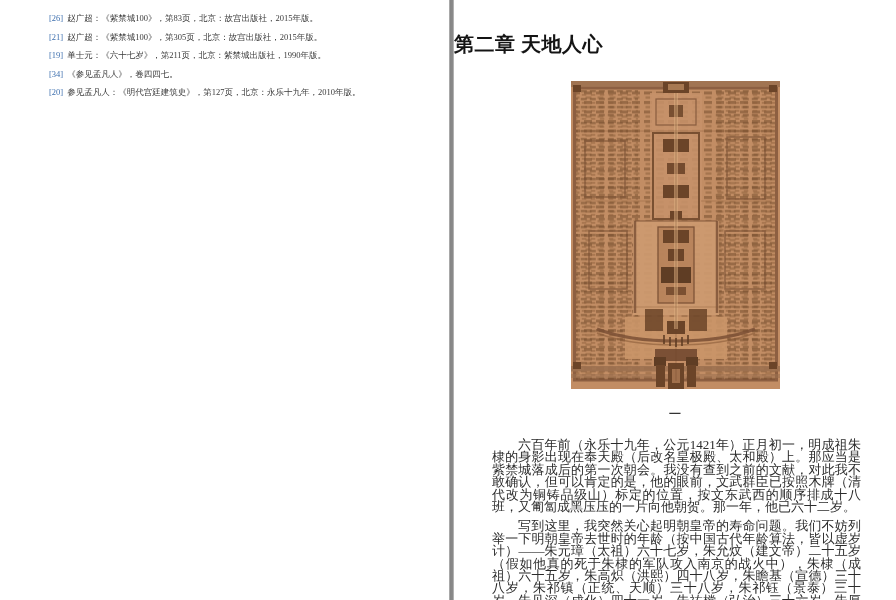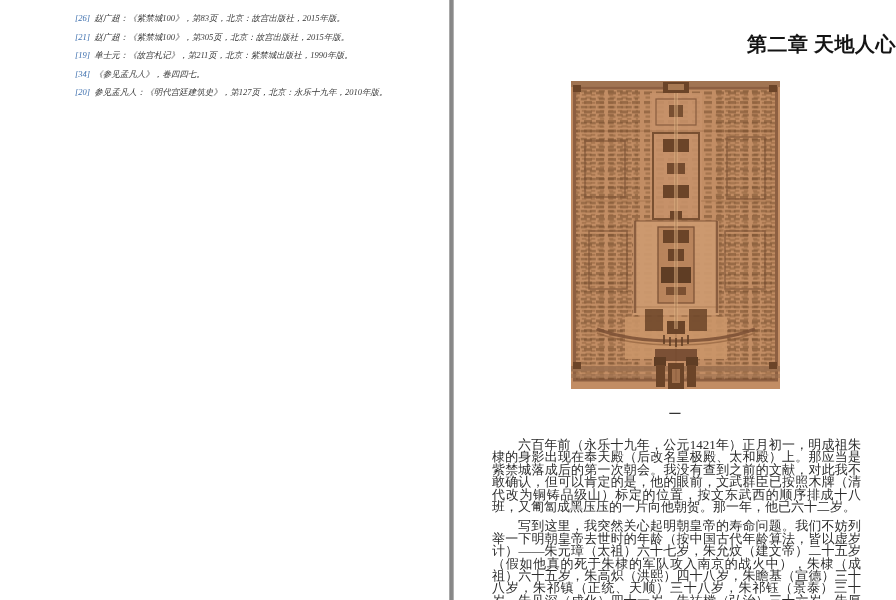--- a/index.html
+++ b/index.html
@@ -10,21 +10,21 @@
     font-family: "Liberation Serif", "DejaVu Serif", serif;
   }
   .spread { position: relative; width: 896px; height: 600px; }
 
   
   .left-page {
     position: absolute; left: 0; top: 0;
     width: 449px; height: 600px;
     background: #ffffff;
   }
-  .footnotes { padding: 13px 20px 0 75px; font-style: italic; }
+  .footnotes { padding: 13px 20px 0 49px; }
   .footnote {
     margin: 0 0 8px 0;
     font-size: 8.5px; line-height: 10.5px;
     color: #3a3a3a;
     white-space: nowrap;
   }
   .fn-num {
     color: #3d6fae;
     margin-right: 4px;
     cursor: pointer;
@@ -38,21 +38,21 @@
   }
 
   
   .right-page {
     position: absolute; left: 454px; top: 0;
     width: 442px; height: 600px;
     background: #ffffff;
   }
   .chapter-title {
     margin: 32px 0 0 0;
-    text-align: right;
+    text-align: left;
     font-size: 20px; font-weight: bold;
     line-height: 25px;
     color: #141414;
     letter-spacing: 0.5px;
   }
   .figure-wrap {
     width: 209px; height: 308px;
     margin: 24px auto 0 auto;
   }
   .figure-wrap svg { display: block; width: 209px; height: 308px; }
@@ -74,21 +74,21 @@
 </style>
 </head>
 <body>
 
 <div class="spread">
 
   <div class="left-page">
     <div class="footnotes">
       <p class="footnote"><span class="fn-num">[26]</span><span>赵广超：《紫禁城100》，第83页，北京：故宫出版社，2015年版。</span></p>
       <p class="footnote"><span class="fn-num">[21]</span><span>赵广超：《紫禁城100》，第305页，北京：故宫出版社，2015年版。</span></p>
-      <p class="footnote"><span class="fn-num">[19]</span><span>单士元：《故宫札记》，第211页，北京：紫禁城出版社，1990年版。</span></p>
+      <p class="footnote"><span class="fn-num">[19]</span><span>单士元：《六十七岁》，第211页，北京：紫禁城出版社，1990年版。</span></p>
       <p class="footnote"><span class="fn-num">[34]</span><span>《参见孟凡人》，卷四四七。</span></p>
       <p class="footnote"><span class="fn-num">[20]</span><span>参见孟凡人：《明代宫廷建筑史》，第127页，北京：永乐十九年，2010年版。</span></p>
     </div>
   </div>
 
   <div class="page-divider"></div>
 
   <div class="right-page">
 
     <h1 class="chapter-title">第二章 天地人心</h1>

